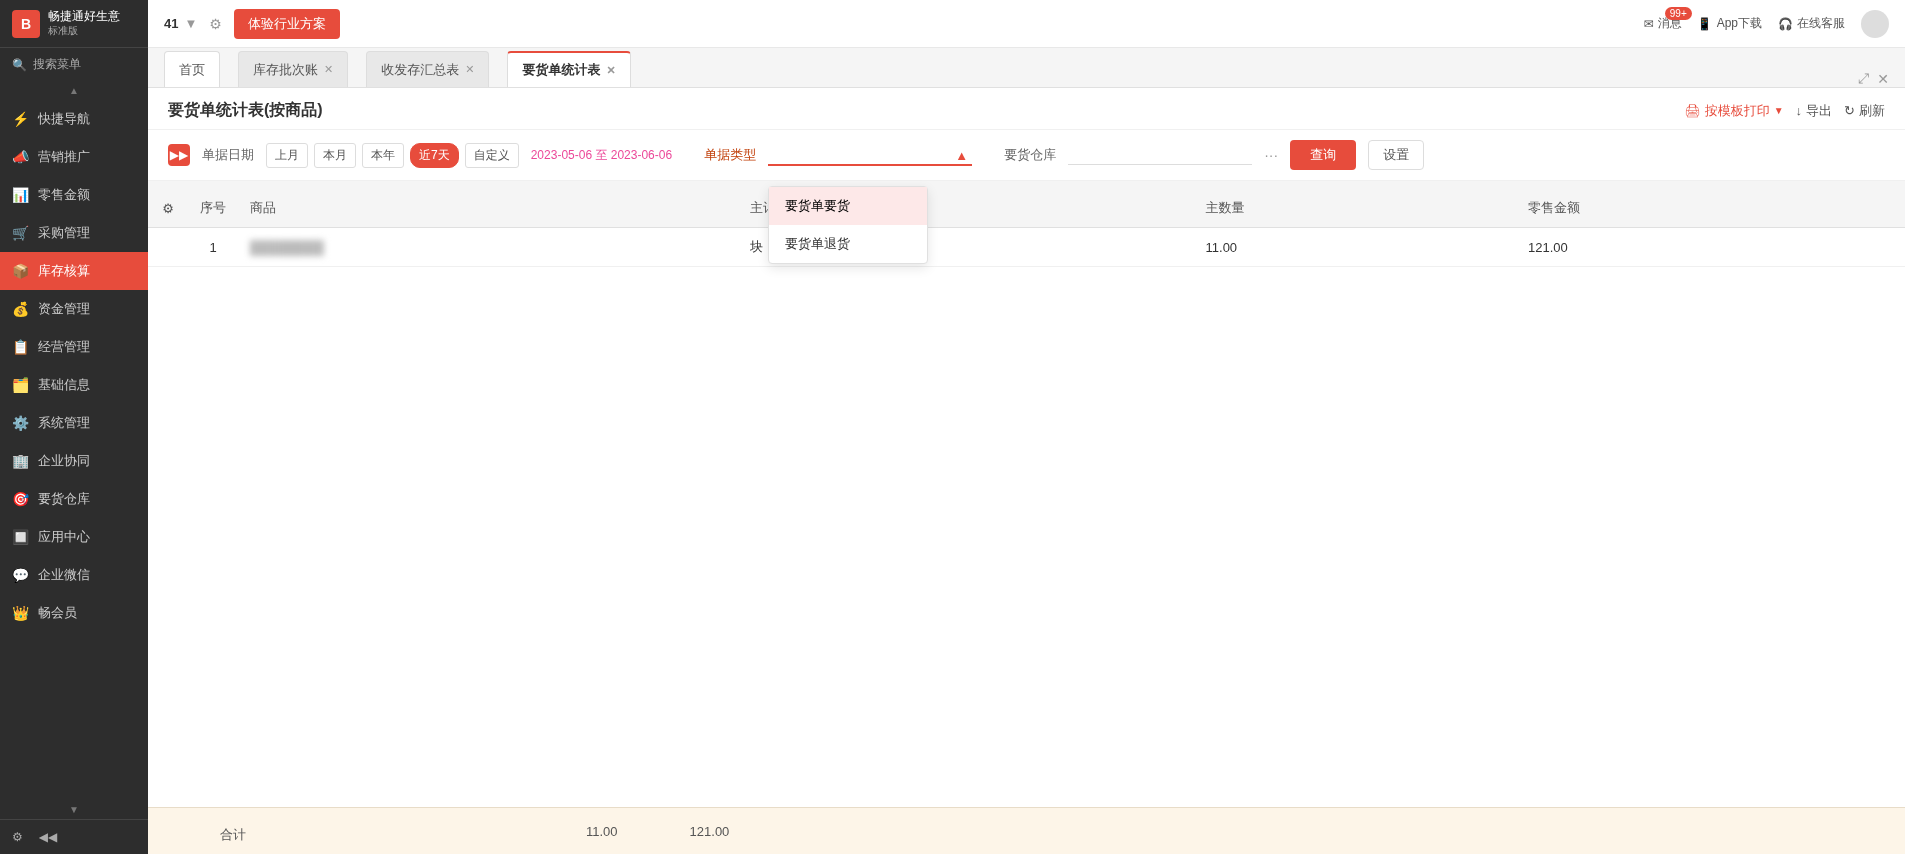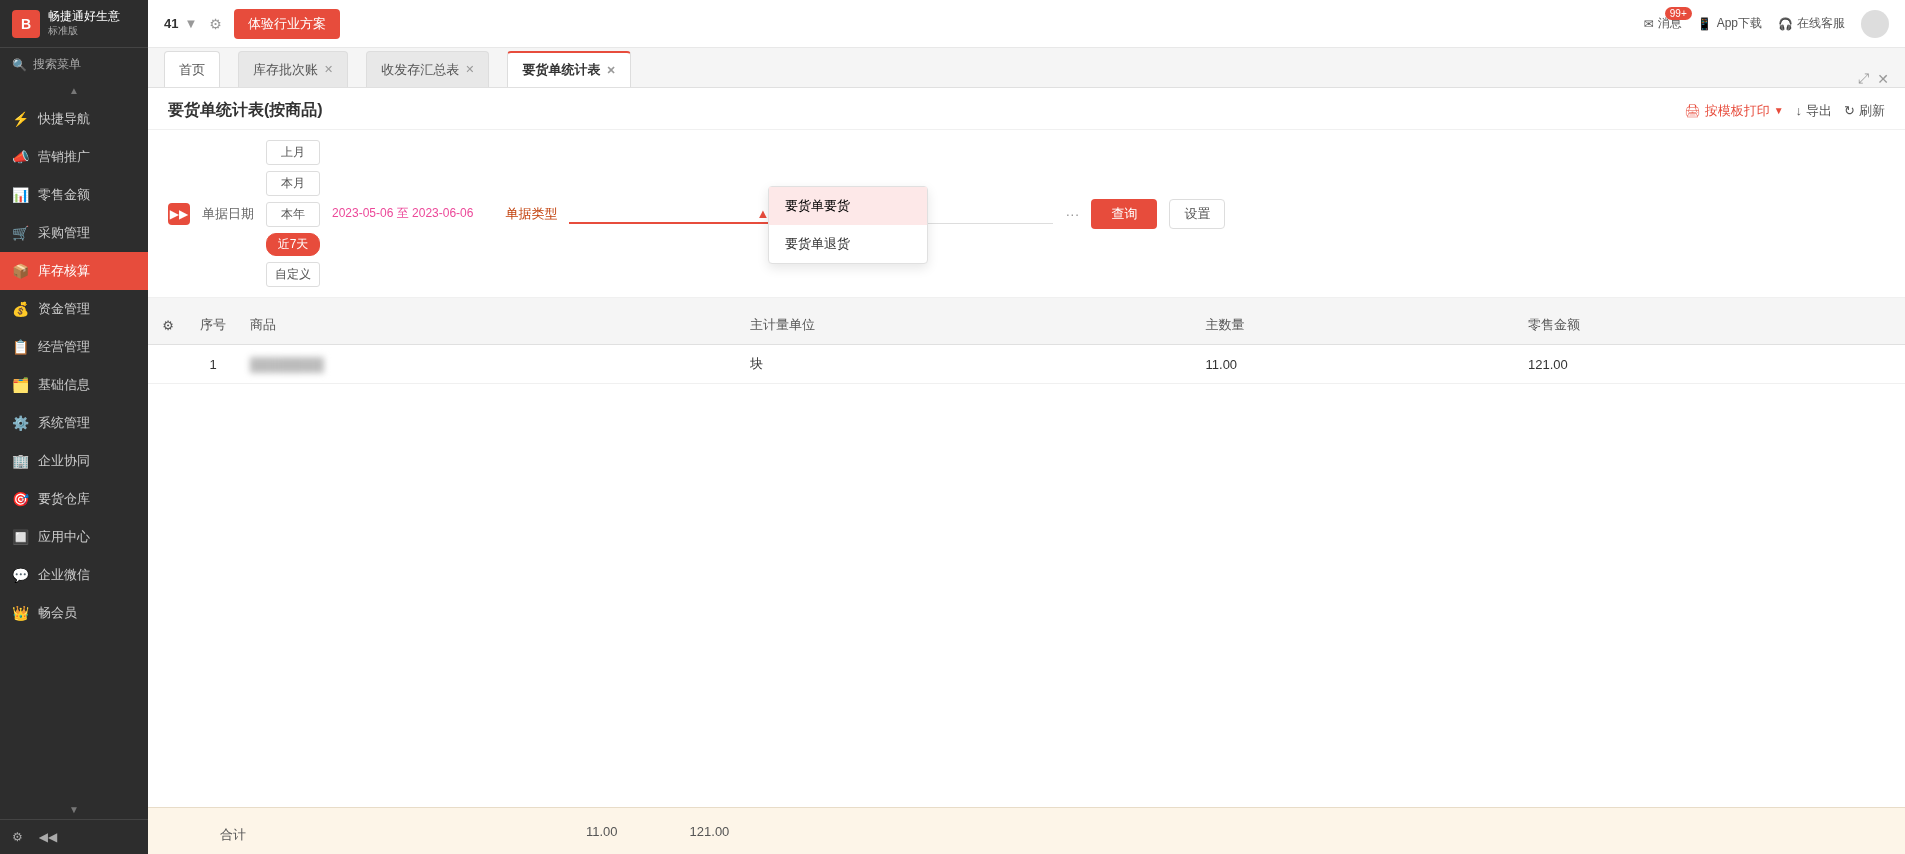--- a/index.html
+++ b/index.html
@@ -169,21 +169,21 @@
       position: relative;
     }
     .filter-expand-btn {
       width: 22px; height: 22px;
       background: #e74c3c;
       border-radius: 4px;
       display: flex; align-items: center; justify-content: center;
       color: #fff; cursor: pointer; font-size: 12px;
     }
     .filter-date-label { color: #666; font-size: 13px; }
-    .date-btns { display: flex; gap: 6px; flex-direction: column; }
+    .date-btns { display: flex; gap: 6px; }
     .date-btn {
       padding: 3px 8px; border: 1px solid #ddd; border-radius: 3px;
       background: #fff; color: #555; font-size: 12px; cursor: pointer;
     }
     .date-btn.hot {
       background: #e74c3c; color: #fff; border-color: #e74c3c;
       border-radius: 10px; padding: 2px 8px;
     }
     .date-range-text { font-size: 12px; color: #ec4899; }
     

